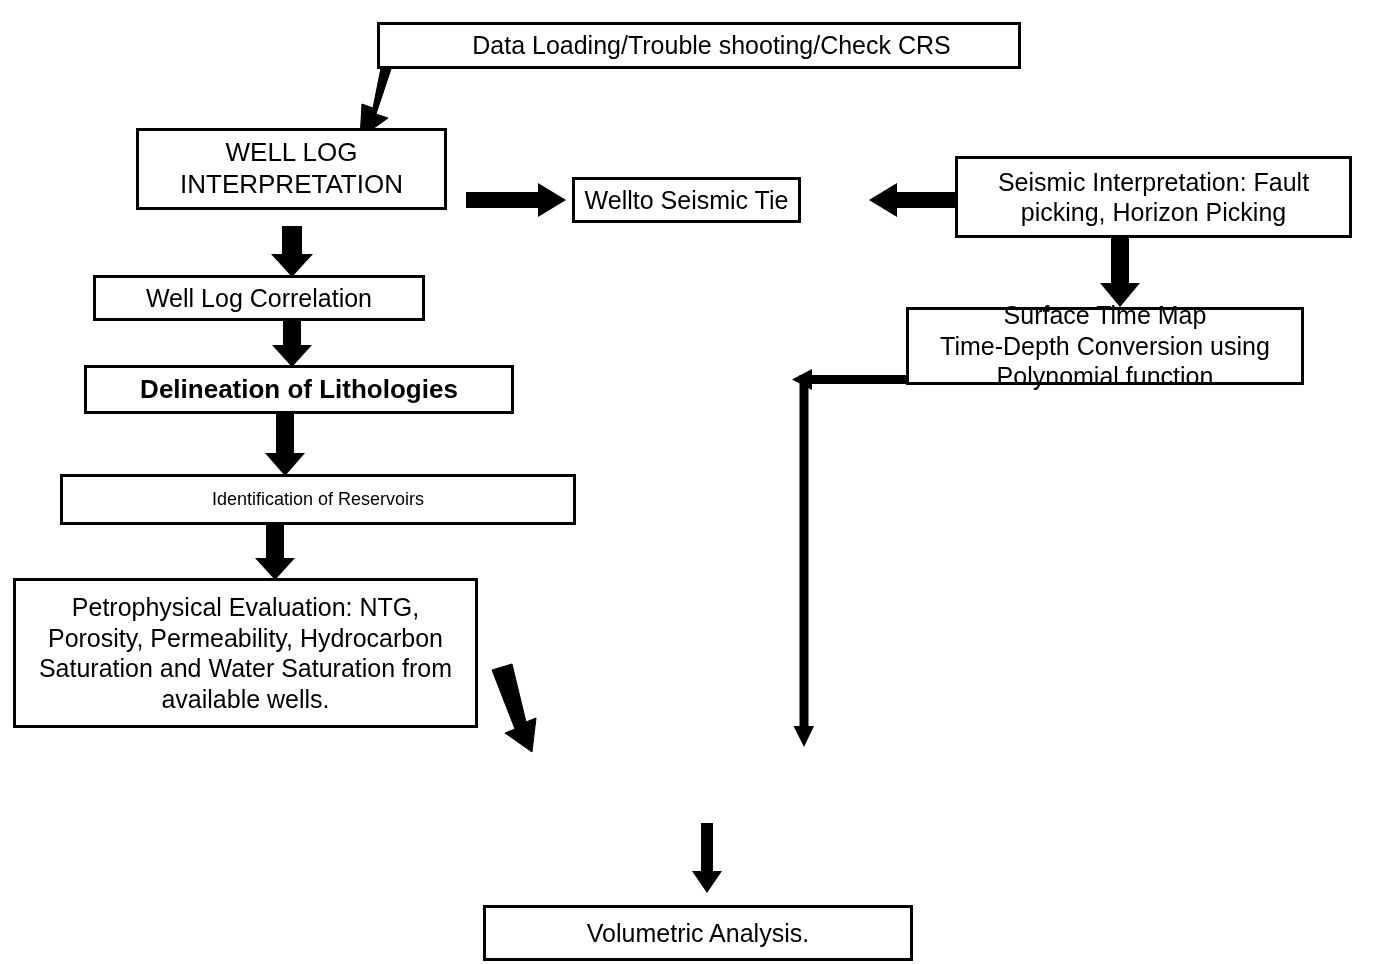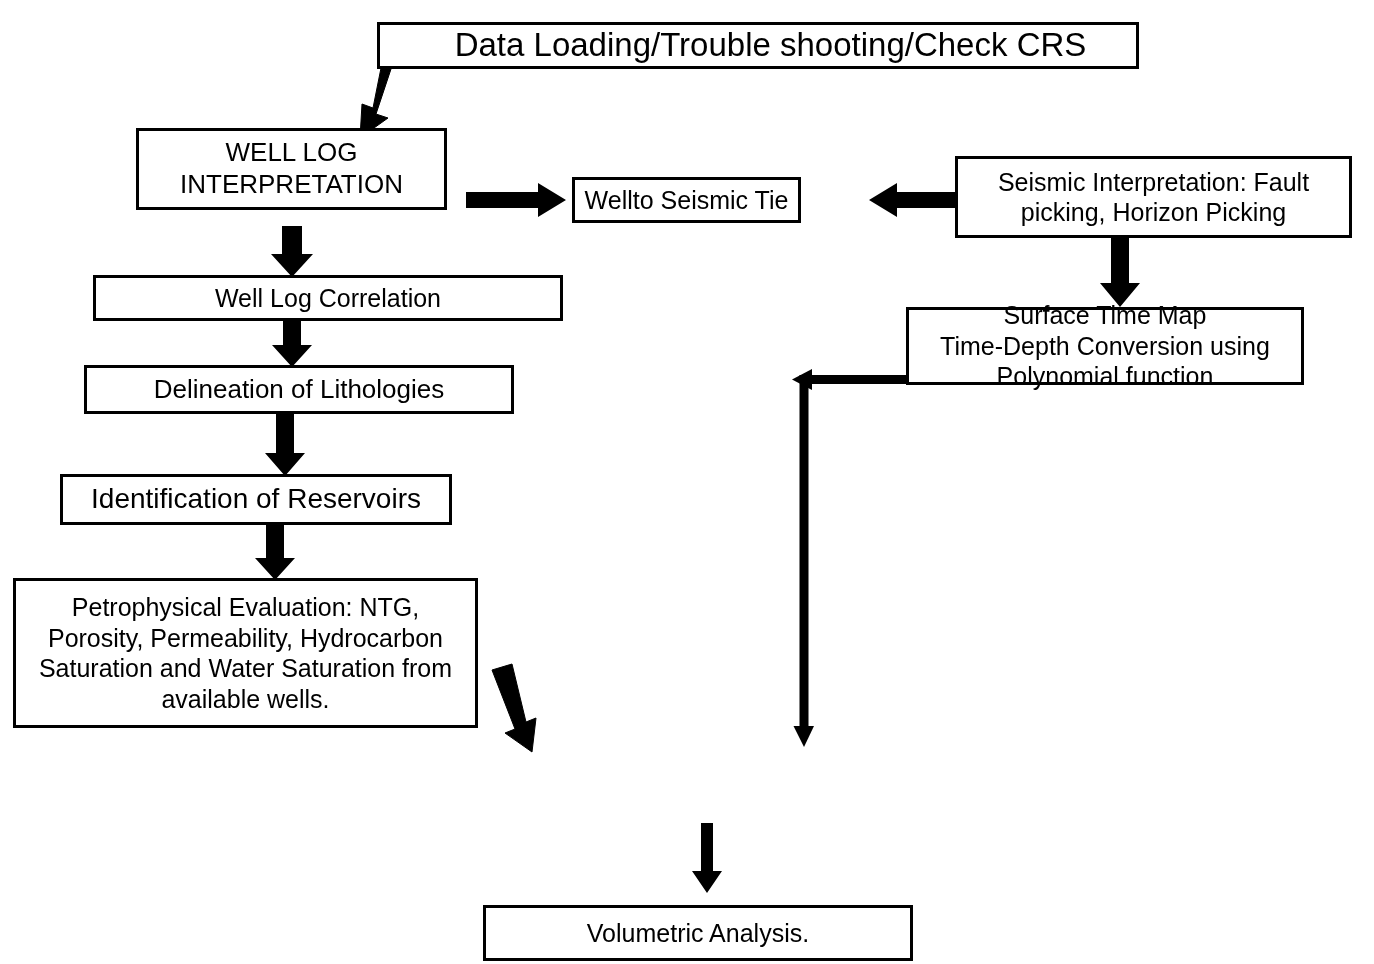--- a/index.html
+++ b/index.html
@@ -110,39 +110,39 @@
       <path d="M 22 10 L 42 4 L 56 62 L 66 58 L 62 92 L 35 73 L 45 69 Z" fill="#000" stroke="#000" stroke-width="1"></path>
     </svg>
   </div>
 
   <div class="conn" style="left:686px; top:823px; width:42px; height:72px;">
     <svg width="42" height="72" viewBox="0 0 42 72">
       <path d="M 15 0 L 27 0 L 27 48 L 36 48 L 21 70 L 6 48 L 15 48 Z" fill="#000"></path>
     </svg>
   </div>
 
-  <div class="node" style="left:377px; top:22px; width:762px; height:47px; font-size:33px;padding-left:31px;">Data Loading/Trouble shooting/Check CRS</div>
+  <div class="node" style="left:377px; top:22px; width:644px; height:47px; font-size:25px;padding-left:31px;">Data Loading/Trouble shooting/Check CRS</div>
 
   <div class="node" style="left:136px; top:128px; width:311px; height:82px; font-size:26px;">WELL LOG
 INTERPRETATION</div>
 
   <div class="node" style="left:572px; top:177px; width:229px; height:46px; font-size:25px;">Wellto Seismic Tie</div>
 
   <div class="node" style="left:955px; top:156px; width:397px; height:82px; font-size:25px;">Seismic Interpretation: Fault
 picking, Horizon Picking</div>
 
-  <div class="node" style="left:93px; top:275px; width:470px; height:46px; font-size:25px;">Well Log Correlation</div>
+  <div class="node" style="left:93px; top:275px; width:332px; height:46px; font-size:25px;">Well Log Correlation</div>
 
   <div class="node" style="left:906px; top:307px; width:398px; height:78px; font-size:25px;">Surface Time Map
 Time-Depth Conversion using
 Polynomial function</div>
 
-  <div class="node" style="left:84px; top:365px; width:430px; height:49px; font-size:26px;">Delineation of Lithologies</div>
+  <div class="node" style="left:84px; top:365px; width:430px; height:49px; font-size:26px;font-weight:bold;">Delineation of Lithologies</div>
 
-  <div class="node" style="left:60px; top:474px; width:392px; height:51px; font-size:28px;">Identification of Reservoirs</div>
+  <div class="node" style="left:60px; top:474px; width:516px; height:51px; font-size:18px;">Identification of Reservoirs</div>
 
   <div class="node" style="left:13px; top:578px; width:465px; height:150px; font-size:25px;">Petrophysical Evaluation: NTG,
 Porosity, Permeability, Hydrocarbon
 Saturation and Water Saturation from
 available wells.</div>
 
 
   <div class="node" style="left:483px; top:893px; width:430px; height:56px; font-size:25px;margin-top:12px;">Volumetric Analysis.</div>
 
 </div>

